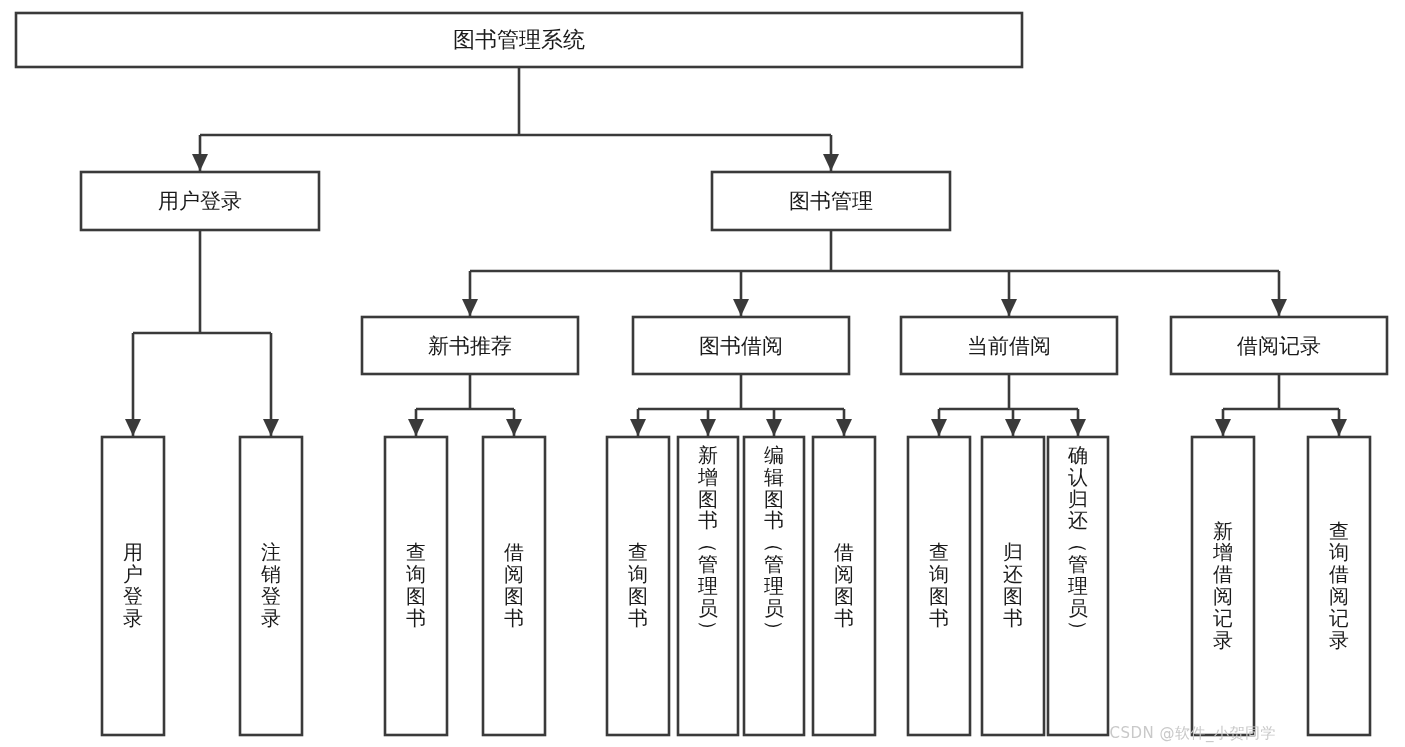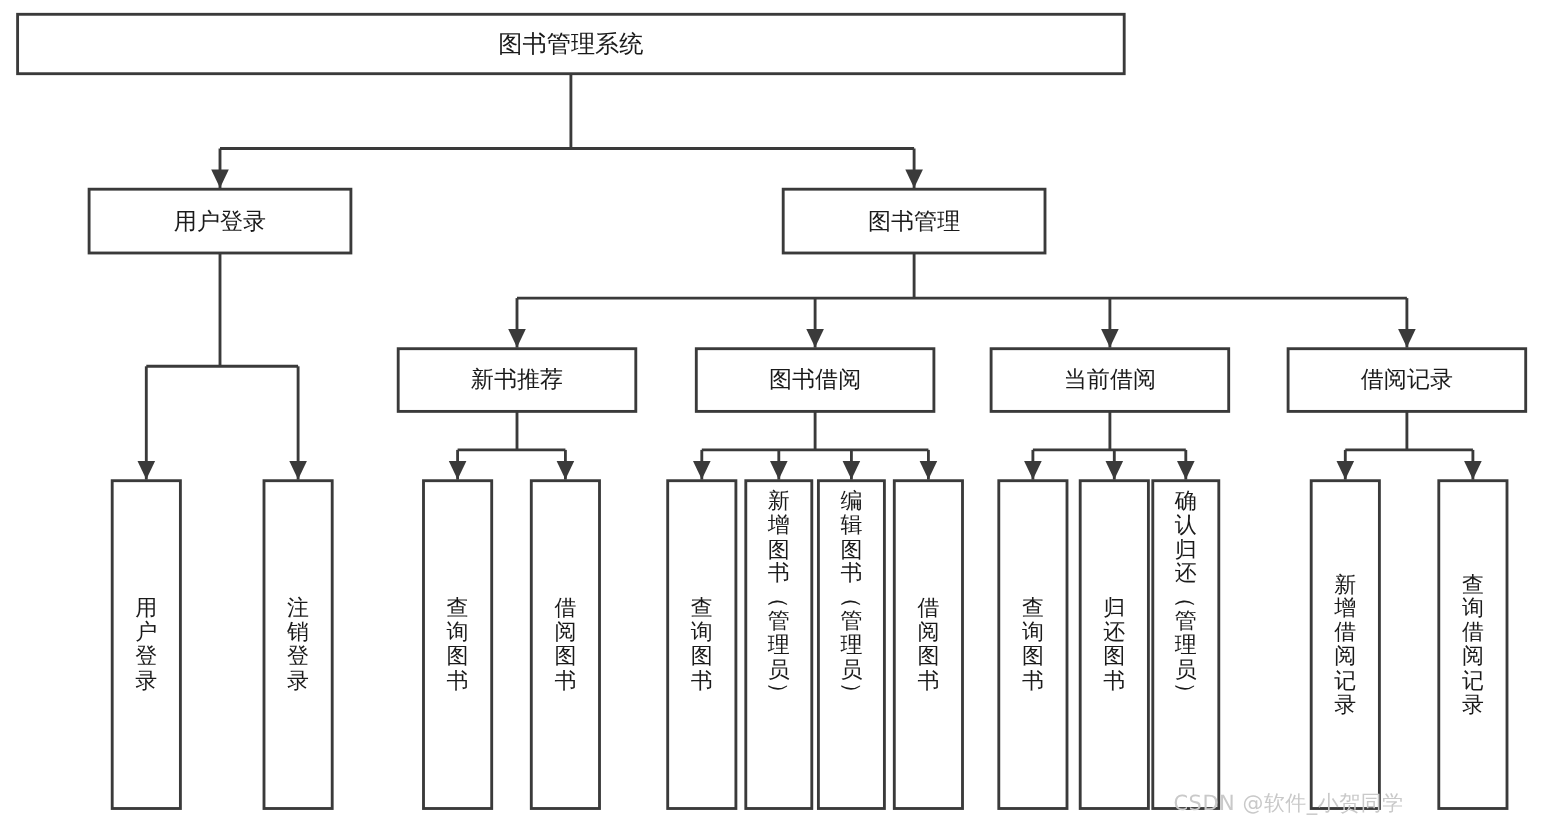--- a/index.html
+++ b/index.html
@@ -68,21 +68,21 @@
     text-align: center;
   }
   .vlabel-wrap span.vchar.rot {
     transform: rotate(90deg);
   }
   .watermark {
     position: absolute;
     right: 8px;
     bottom: 4px;
     font-family: "DejaVu Sans", "Liberation Sans", sans-serif;
-    font-size: 19px;
+    font-size: 15px;
     color: #c9c9c9;
     white-space: nowrap;
     letter-spacing: 0.5px;
   }
 </style>
 </head>
 <body>
 
 <div id="diagram-root">
 

